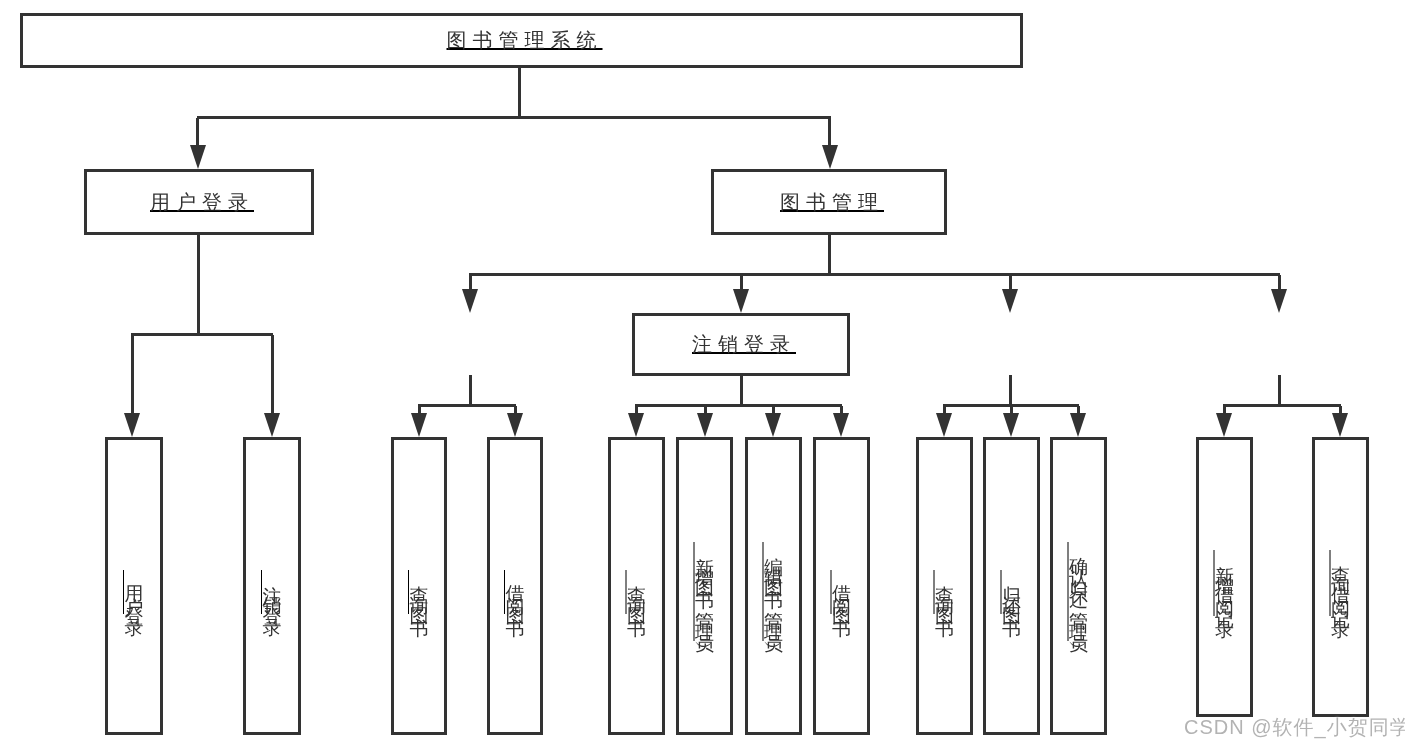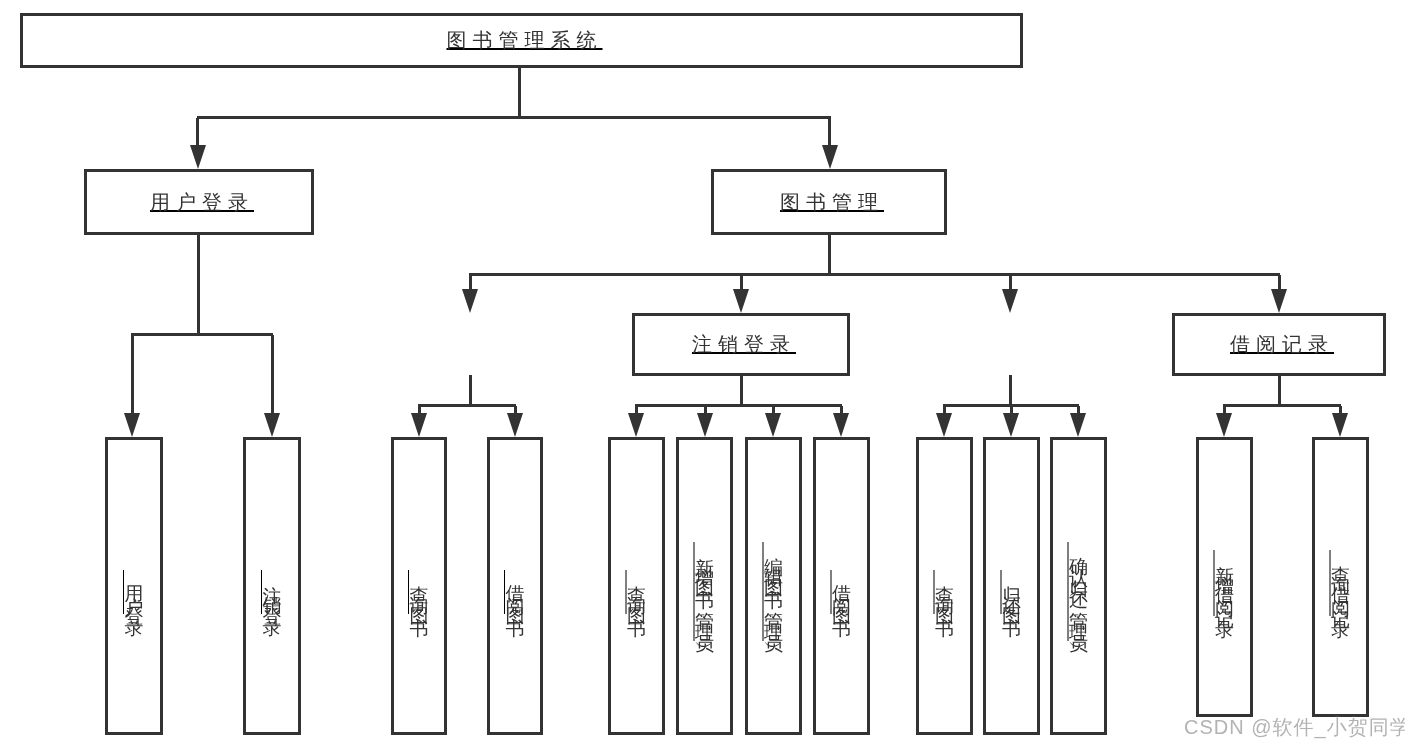--- a/index.html
+++ b/index.html
@@ -95,23 +95,20 @@
   <div class="vline" style="left:740px;top:275px;height:16px;"></div>
   <div class="arr" style="left:733px;top:289px;"></div>
   <div class="vline" style="left:1009px;top:275px;height:16px;"></div>
   <div class="arr" style="left:1002px;top:289px;"></div>
   <div class="vline" style="left:1278px;top:275px;height:16px;"></div>
   <div class="arr" style="left:1271px;top:289px;"></div>
 
   <div class="box" style="left:632px;top:313px;width:218px;height:63px;">
     <span class="hlabel">注销登录</span>
   </div>
-  <div class="box" style="left:1172px;top:313px;width:214px;height:63px;">
-    <span class="hlabel">借阅记录</span>
-  </div>
 
   <div class="vline" style="left:469px;top:375px;height:31px;"></div>
   <div class="hline" style="left:418px;top:404px;width:98px;"></div>
   <div class="vline" style="left:418px;top:406px;height:9px;"></div>
   <div class="arr" style="left:411px;top:413px;"></div>
   <div class="vline" style="left:514px;top:406px;height:9px;"></div>
   <div class="arr" style="left:507px;top:413px;"></div>
 
   <div class="vline" style="left:740px;top:375px;height:31px;"></div>
   <div class="hline" style="left:635px;top:404px;width:207px;"></div>

